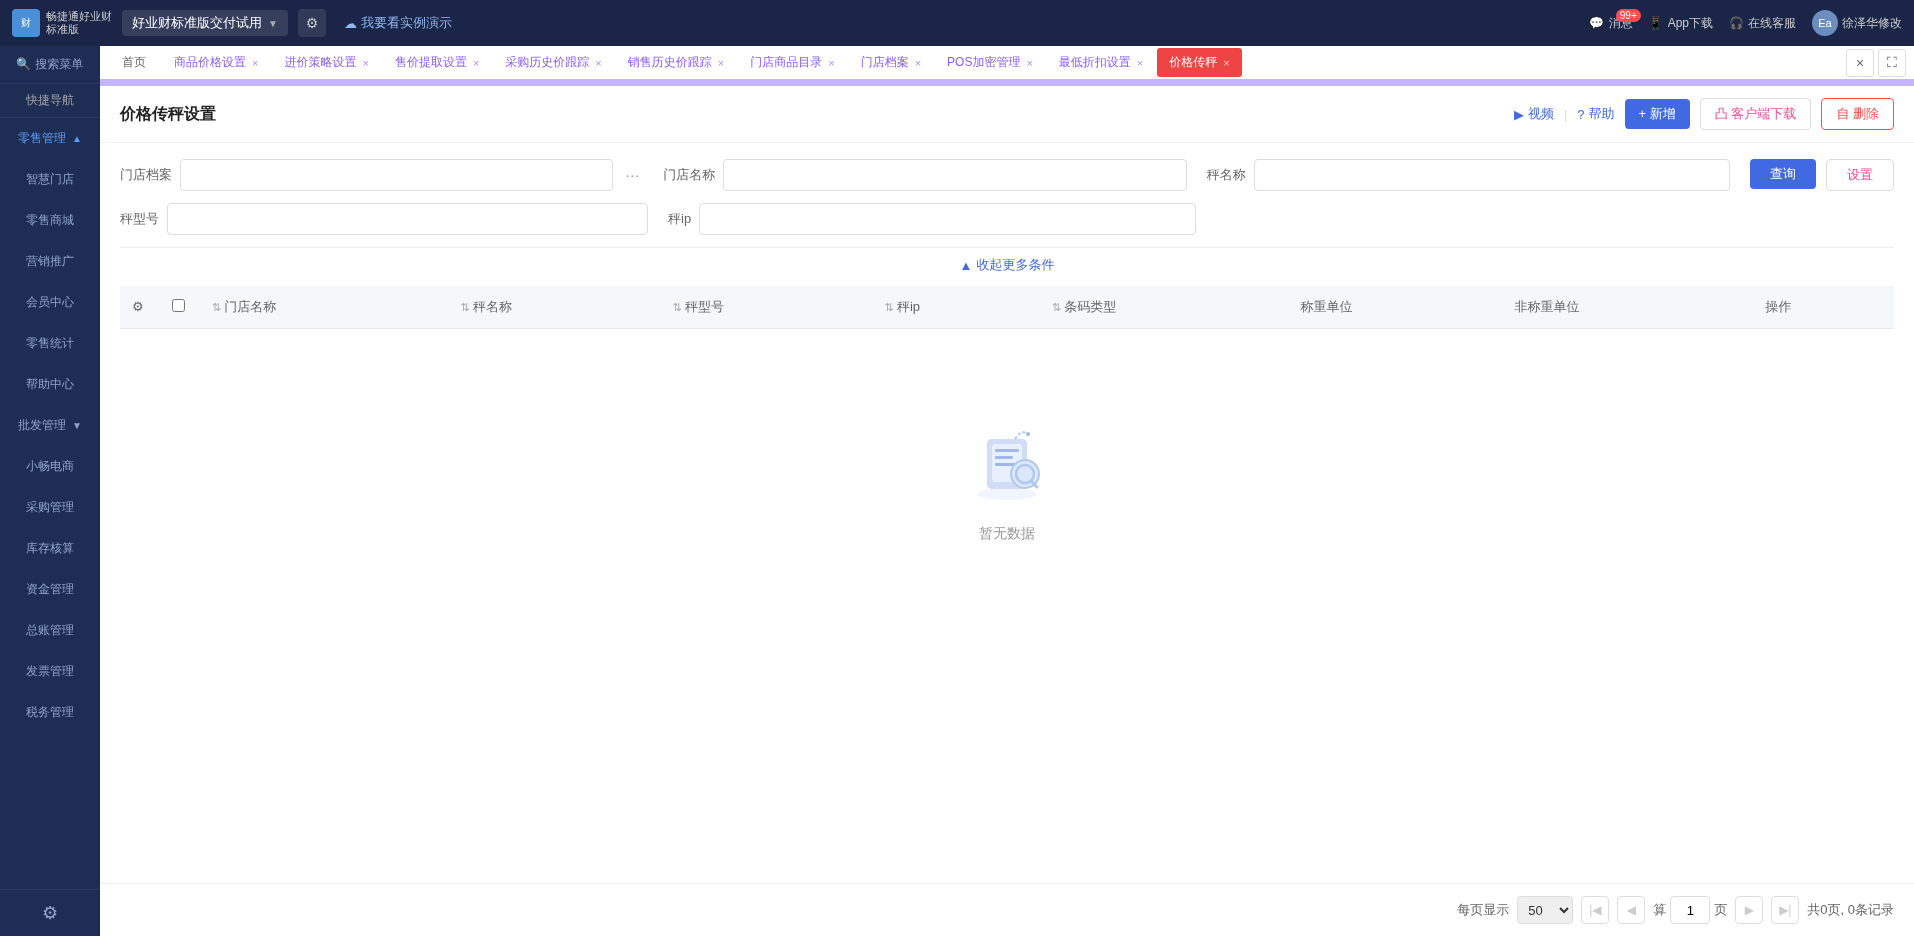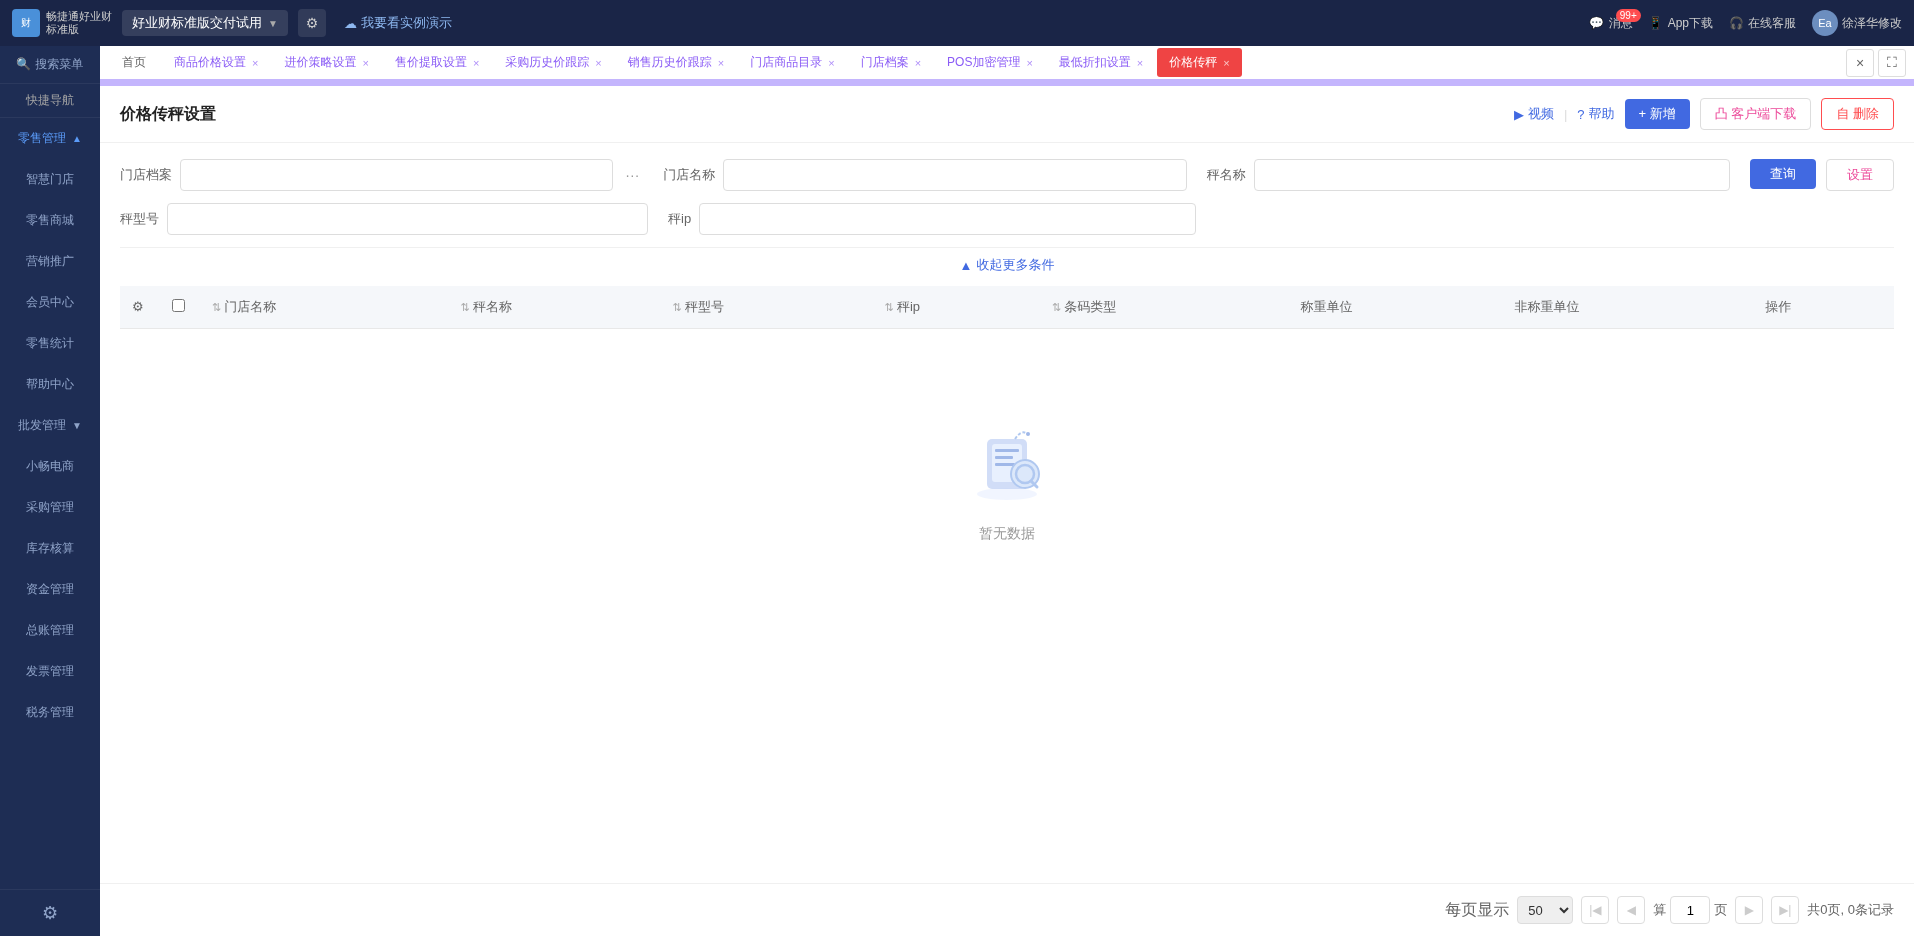--- a/index.html
+++ b/index.html
@@ -358,21 +358,21 @@
     
     .pagination-bar {
       display: flex;
       align-items: center;
       justify-content: flex-end;
       padding: 12px 20px;
       border-top: 1px solid #f0f0f0;
       gap: 8px;
       flex-shrink: 0;
     }
-    .page-size-label { color: #666; font-size: 16px; }
+    .page-size-label { color: #666; font-size: 13px; }
     .page-size-select {
       height: 28px;
       border: 1px solid #ddd;
       border-radius: 4px;
       padding: 0 6px;
       font-size: 13px;
       color: #333;
       cursor: pointer;
     }
     .page-nav-btn {

